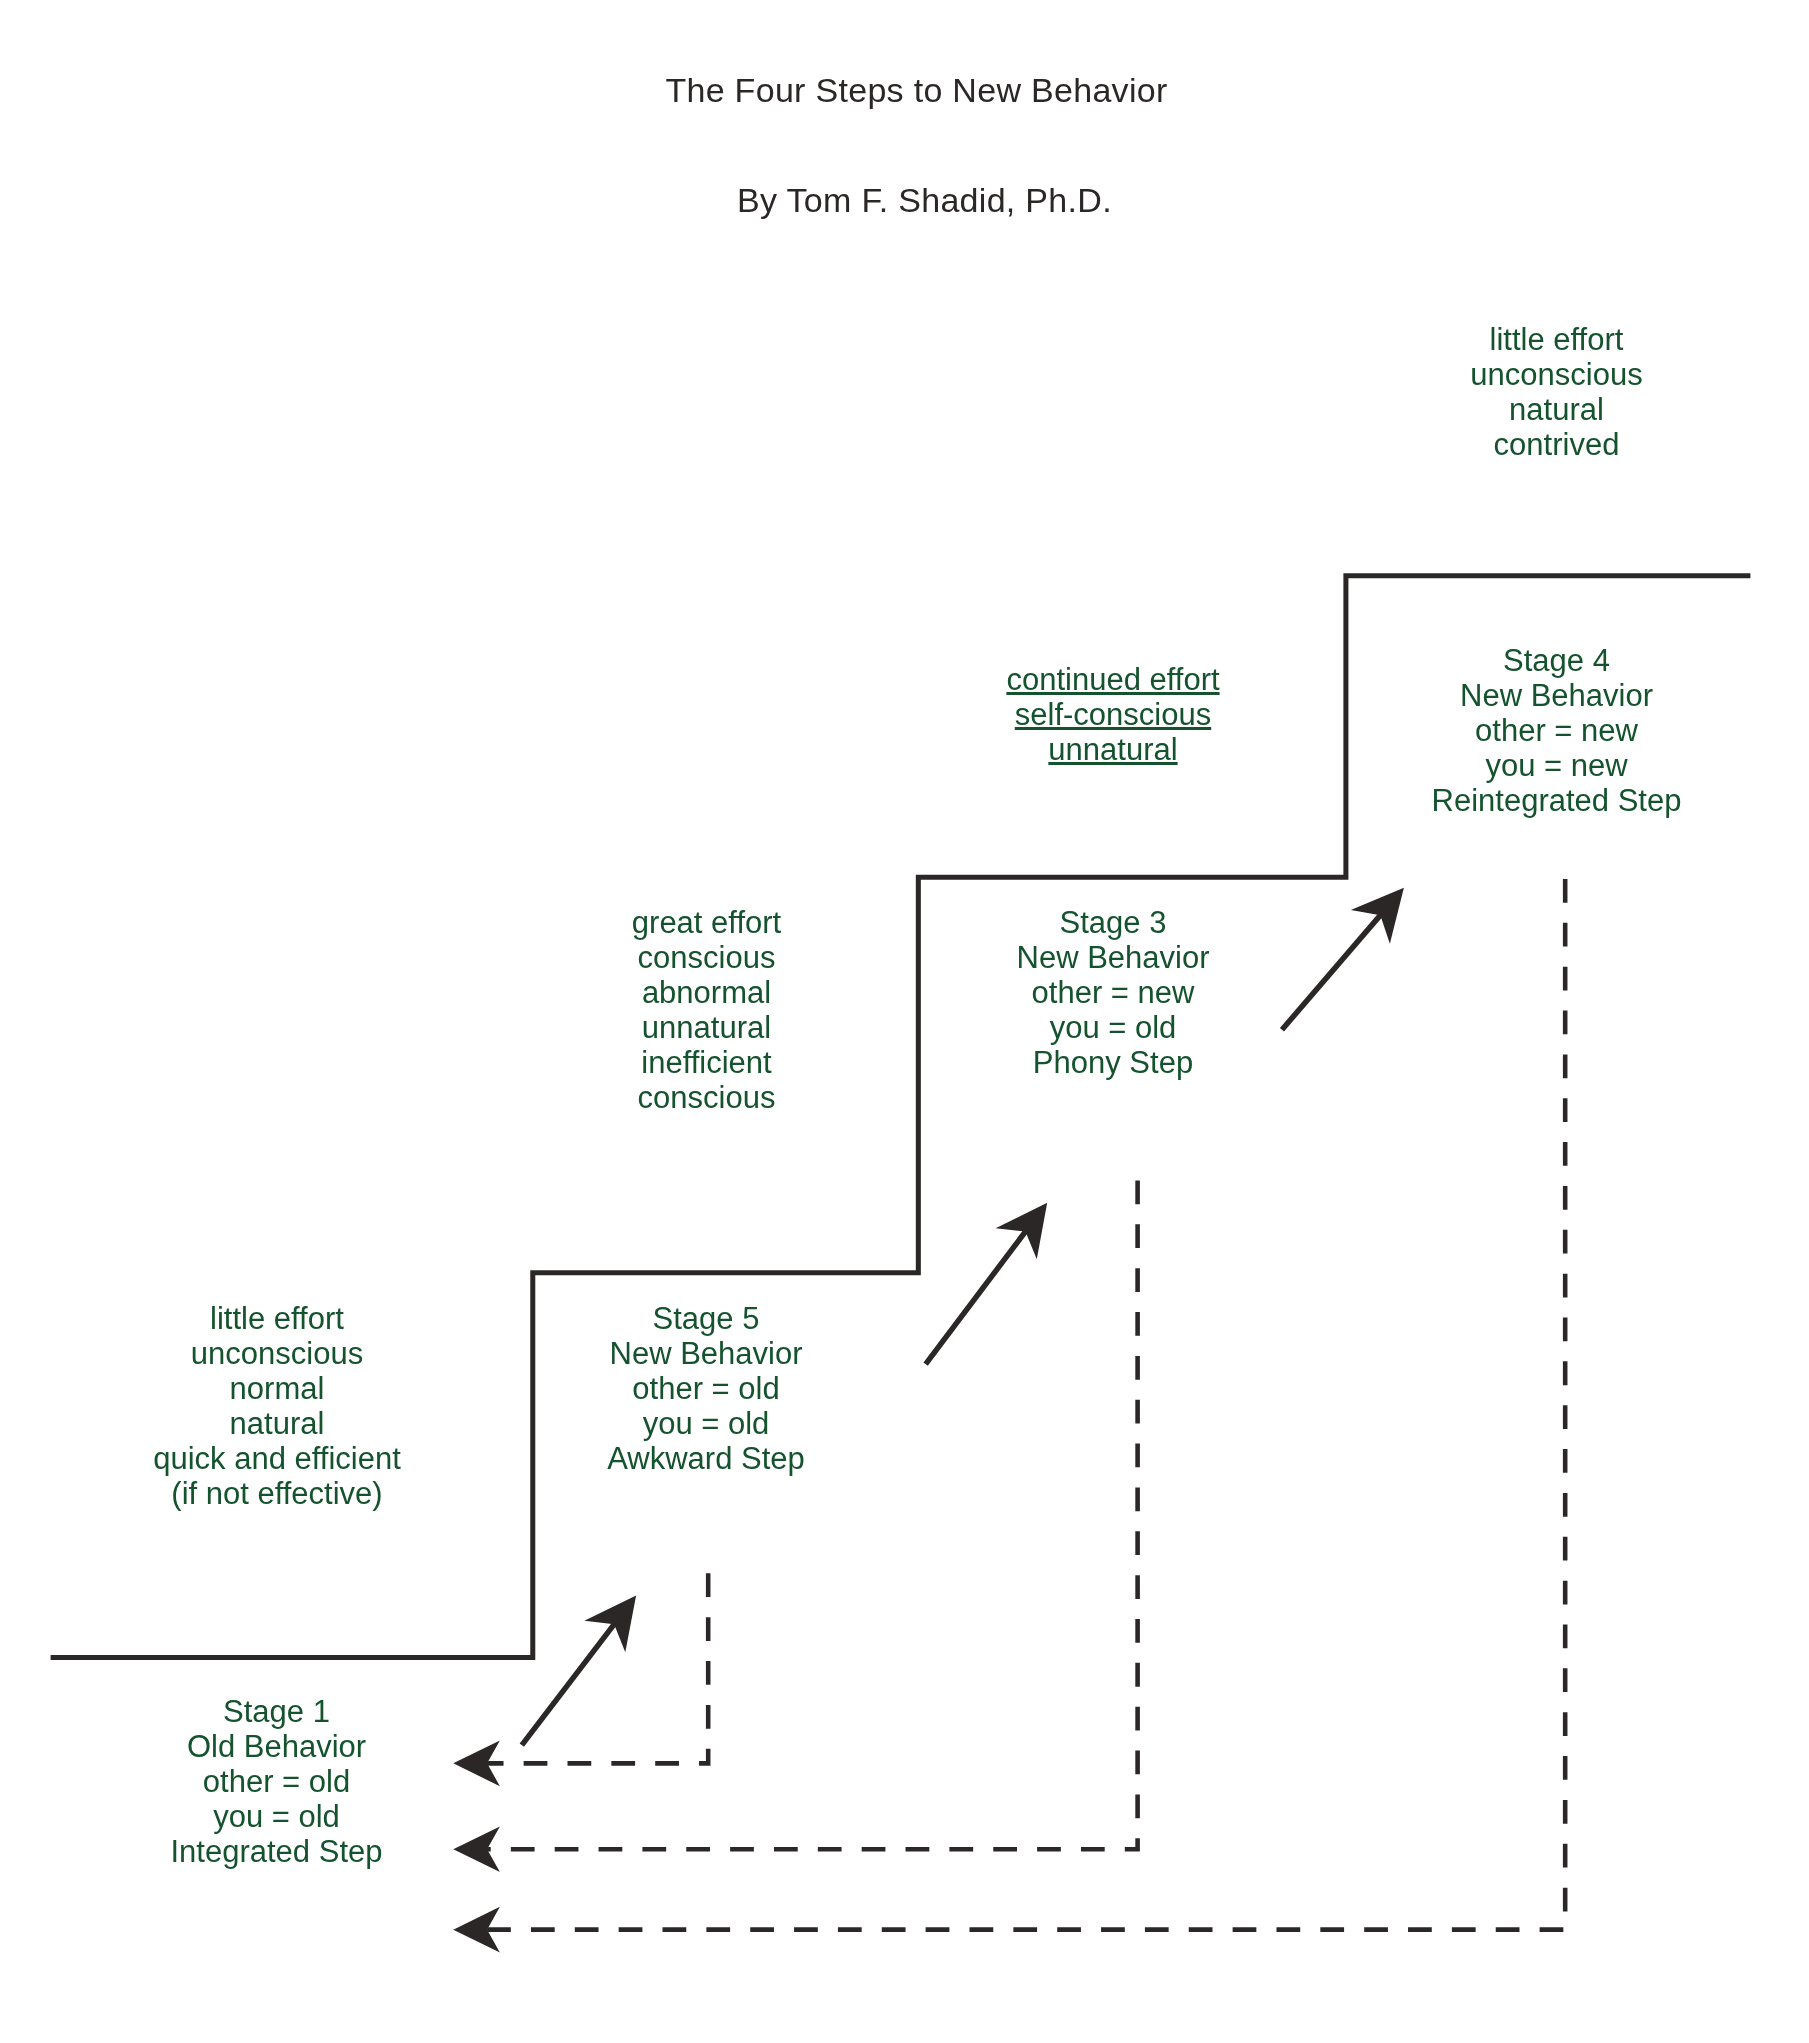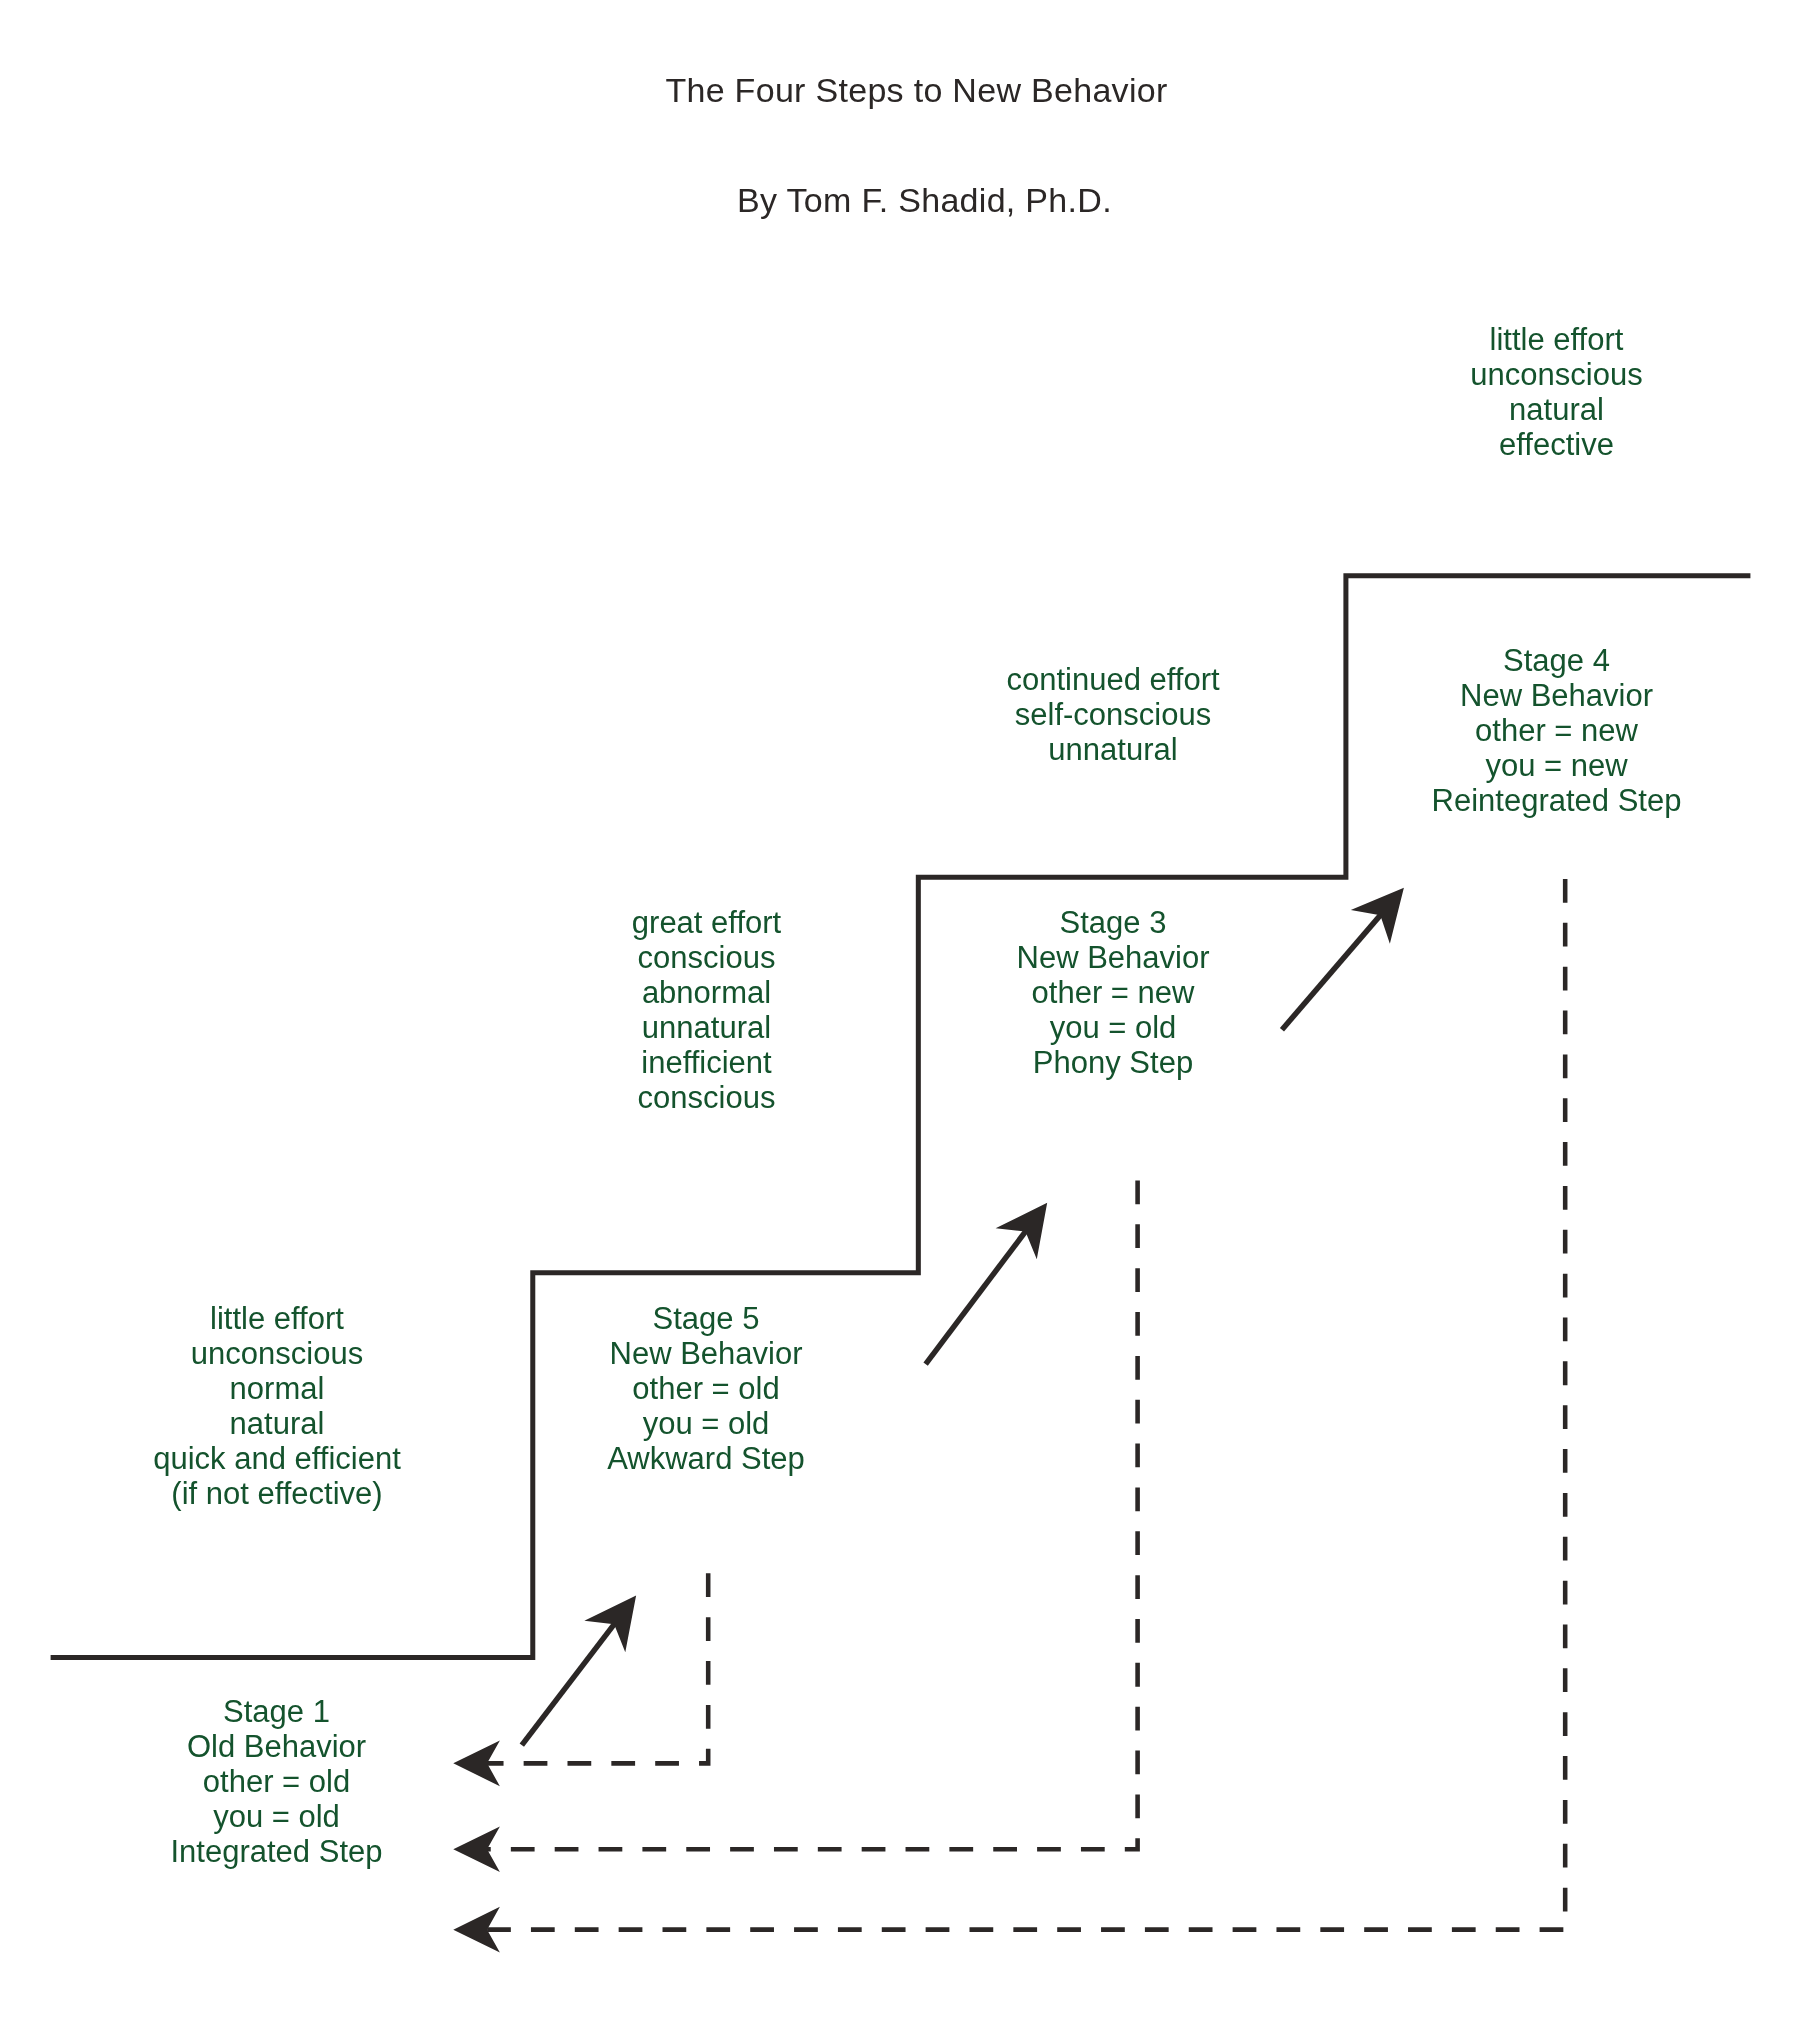--- a/index.html
+++ b/index.html
@@ -45,21 +45,21 @@
     white-space: nowrap;
   }
   .textblock .ln { display: block; }
 
   
   #attrs-stage1   { left: 55px;  top: 1301px; width: 420px; }
   #label-stage1   { left: 91px; top: 1686px; width: 347px; margin-top: 8px; }
   #label-stage2   { left: 548px; top: 1301px; width: 292px; }
   #attrs-stage2   { left: 539px; top: 905px;  width: 311px; }
   #label-stage3   { left: 941px;top: 905px;  width: 320px; }
-  #attrs-stage3   { left: 941px;top: 662px;  width: 320px; }
+  #attrs-stage3   { left: 941px;top: 662px;  width: 320px; text-decoration: underline; }
   #label-stage4   { left: 1371px;top: 610px;  width: 347px; margin-top: 33px; }
   #attrs-stage4   { left: 1371px;top: 322px;  width: 347px; }
 </style>
 </head>
 <body>
 
 <div id="stage">
 
   <div class="title" id="doc-title">The Four Steps to New Behavior</div>
   <div class="title" id="doc-byline">By Tom F. Shadid, Ph.D.</div>
@@ -136,21 +136,21 @@
     <span class="ln">New Behavior</span>
     <span class="ln">other = new</span>
     <span class="ln">you = old</span>
     <span class="ln">Phony Step</span>
   </div>
 
   <div class="textblock" id="attrs-stage4">
     <span class="ln">little effort</span>
     <span class="ln">unconscious</span>
     <span class="ln">natural</span>
-    <span class="ln">effective</span>
+    <span class="ln">contrived</span>
   </div>
 
   <div class="textblock" id="label-stage4">
     <span class="ln">Stage 4</span>
     <span class="ln">New Behavior</span>
     <span class="ln">other = new</span>
     <span class="ln">you = new</span>
     <span class="ln">Reintegrated Step</span>
   </div>
 

